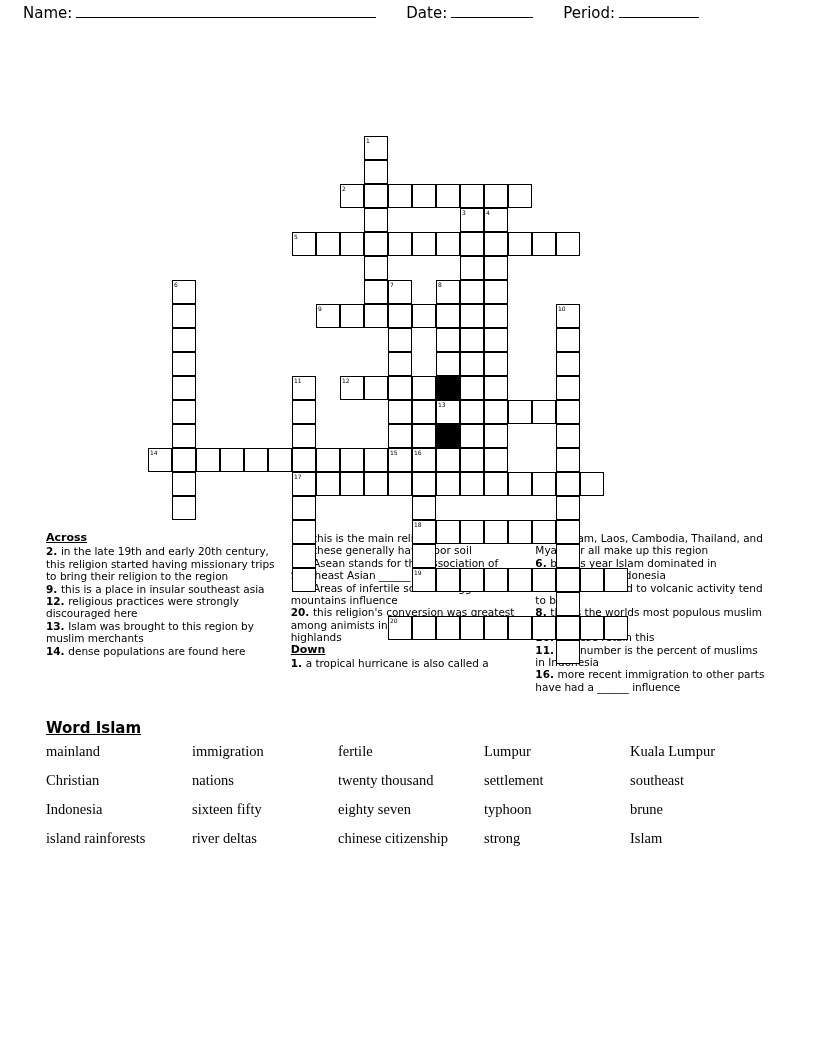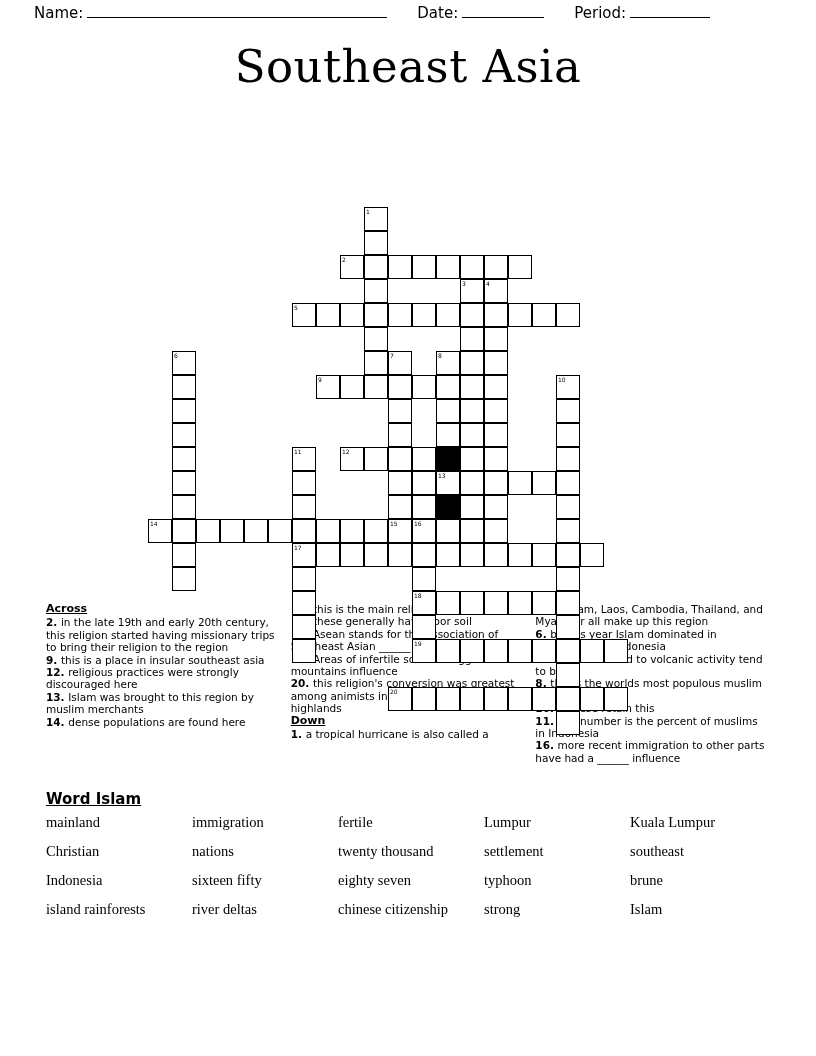--- a/index.html
+++ b/index.html
@@ -22,21 +22,20 @@
     padding: 0;
   }
 
   
   .hdr {
     display: flex;
     align-items: baseline;
     font-size: 15px;
     padding: 4px 40px 0 23px;
     white-space: nowrap;
-    margin-left: 11px;
   }
   .hdr .lbl { font-size: 15px; }
   .hdr .rule {
     display: inline-block;
     border-bottom: 1px solid #000;
     height: 12px;
     margin: 0 4px;
   }
   .rule-name { width: 300px; }
   .rule-date { width: 82px; }
@@ -121,21 +120,20 @@
     <span class="lbl">Name:</span>
     <span class="rule rule-name"></span>
     <span class="sp"></span>
     <span class="lbl">Date:</span>
     <span class="rule rule-date"></span>
     <span class="sp"></span>
     <span class="lbl">Period:</span>
     <span class="rule rule-period"></span>
   </div>
 
-  <h1 class="title">Southeast Asia</h1>
 
   <div class="grid-wrap" id="grid-wrap">
       <div class="cell" style="left: 364px; top: 108px;">
         <span class="num">1</span>
       </div>
       <div class="cell" style="left: 364px; top: 132px;"></div>
       <div class="cell" style="left: 340px; top: 156px;">
         <span class="num">2</span>
       </div>
       <div class="cell" style="left: 364px; top: 156px;"></div>

